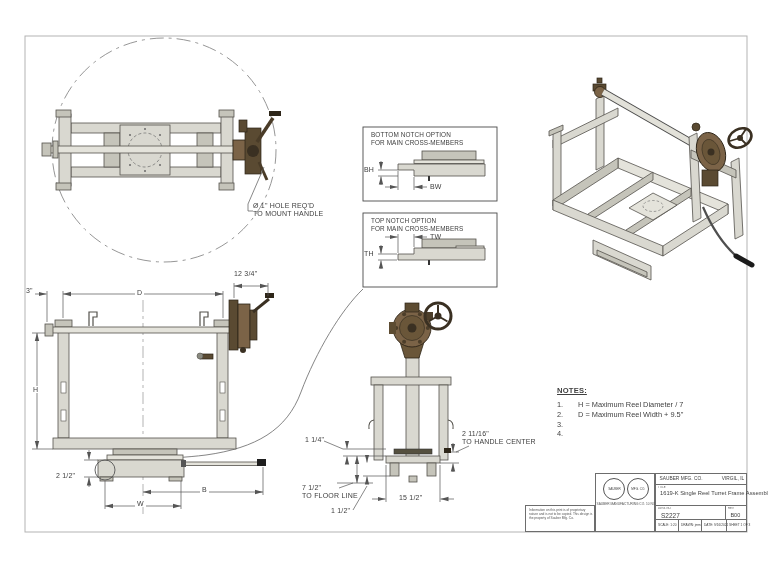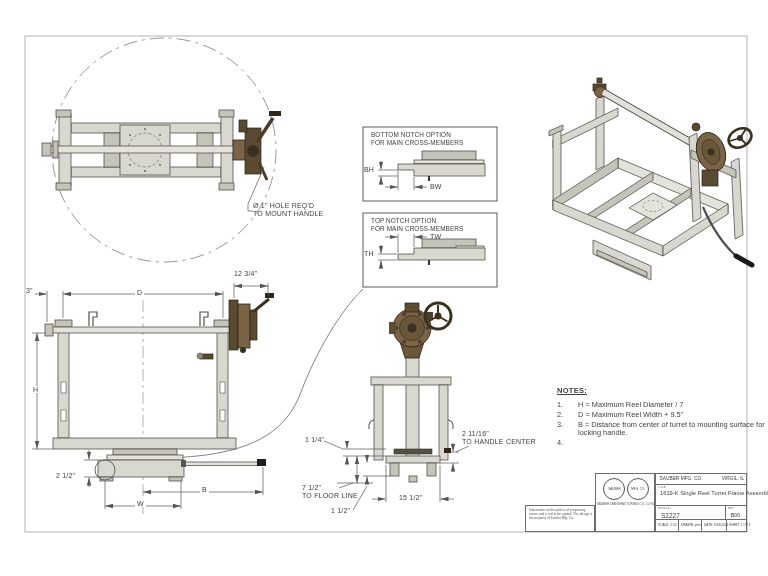--- a/index.html
+++ b/index.html
@@ -322,21 +322,20 @@
   <div class="note-item">
     <span class="note-num">1.</span>
     <span class="note-text">H = Maximum Reel Diameter / 7</span>
   </div>
   <div class="note-item">
     <span class="note-num">2.</span>
     <span class="note-text">D = Maximum Reel Width + 9.5"</span>
   </div>
   <div class="note-item">
     <span class="note-num">3.</span>
-    <span class="note-text">B = Distance from center of turret to mounting surface for locking handle.</span>
   </div>
   <div class="note-item">
     <span class="note-num">4.</span>
   </div>
 </div>
 
 <div class="tb" id="tb-prop">
   <div class="tt" style="font-size:8px; transform:scale(.40); left:3px; top:2px; width:160px; white-space:normal; line-height:1.25; color:#555;">Information on this print is of proprietary nature and is not to be copied. This design is the property of Sauber Mfg. Co.</div>
 </div>
 

